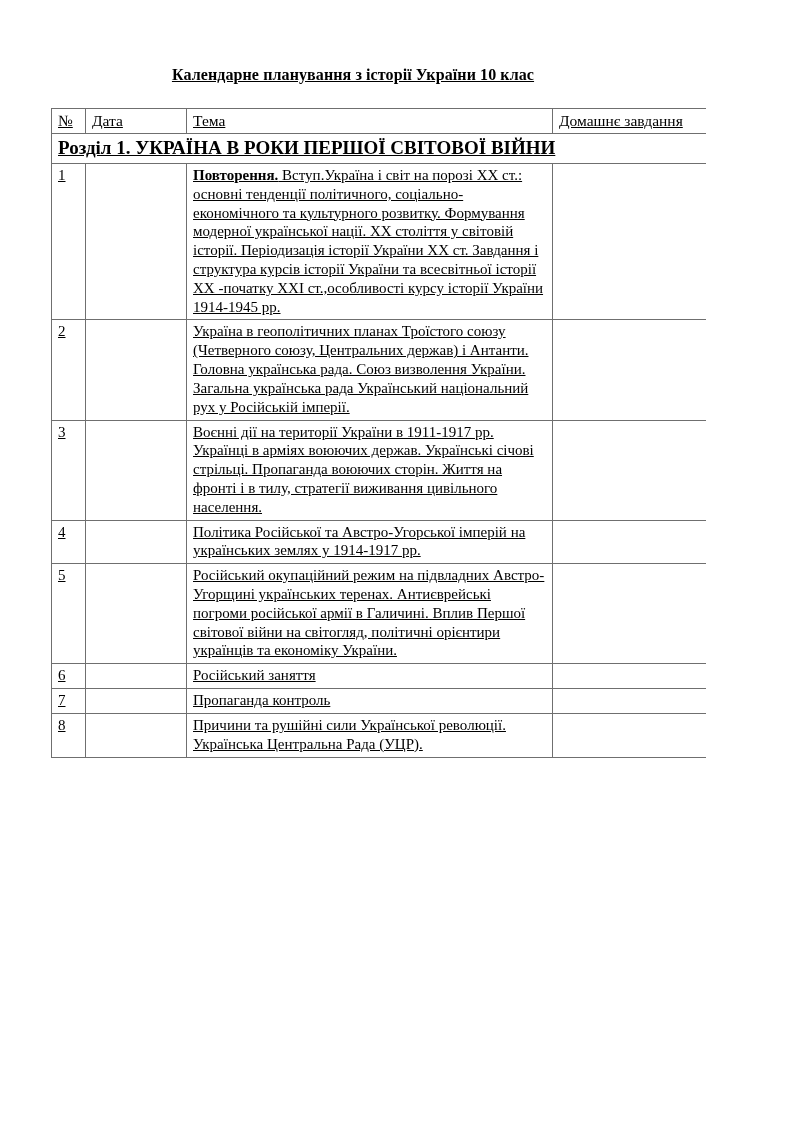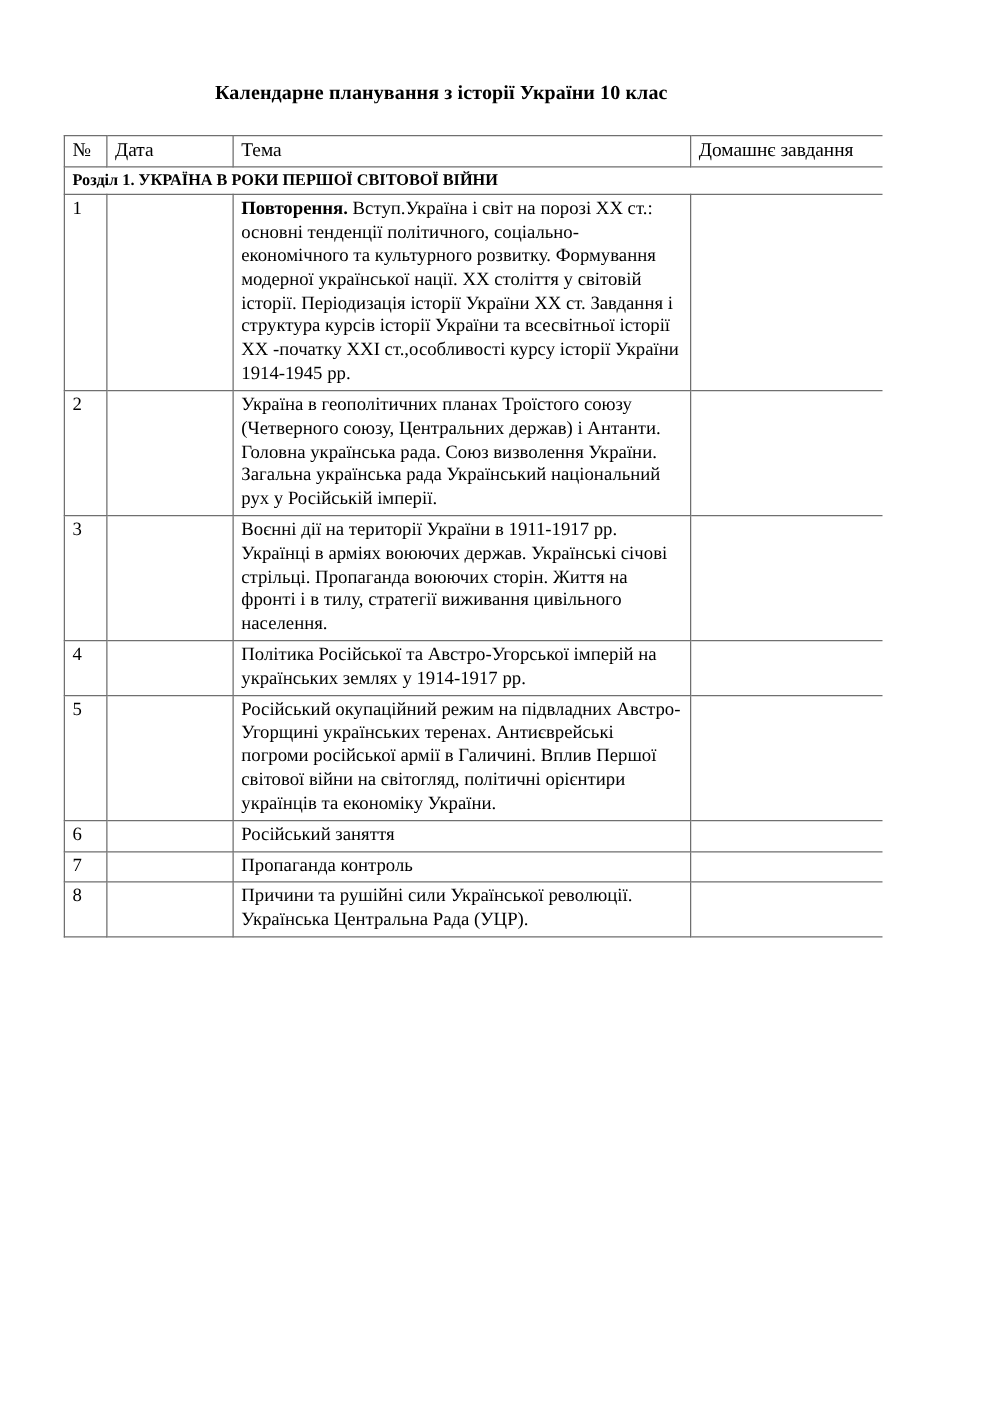--- a/index.html
+++ b/index.html
@@ -14,20 +14,21 @@
     color: #000000;
     -webkit-font-smoothing: antialiased;
   }
   .page {
     position: relative;
     width: 706px;
     height: 1123px;
     box-sizing: border-box;
     padding: 0;
     overflow: hidden;
+    text-decoration: underline;
   }
   .doc-title {
     text-align: center;
     font-weight: bold;
     font-size: 16px;
     line-height: 1.1;
     margin: 0;
     padding-top: 66px;
     letter-spacing: 0.1px;
   }
@@ -71,21 +72,21 @@
   }
   td.num {
     font-size: 15px;
     padding-left: 5px;
   }
   td.theme { }
   td.hw { }
 
   tr.section td {
     font-weight: bold;
-    font-size: 13px;
+    font-size: 19px;
     padding-top: 2px;
     padding-bottom: 3px;
     line-height: 1.26;
     margin-top: 13px;
   }
   .bold-lead { font-weight: bold; }
 </style>
 </head>
 <body>
 

